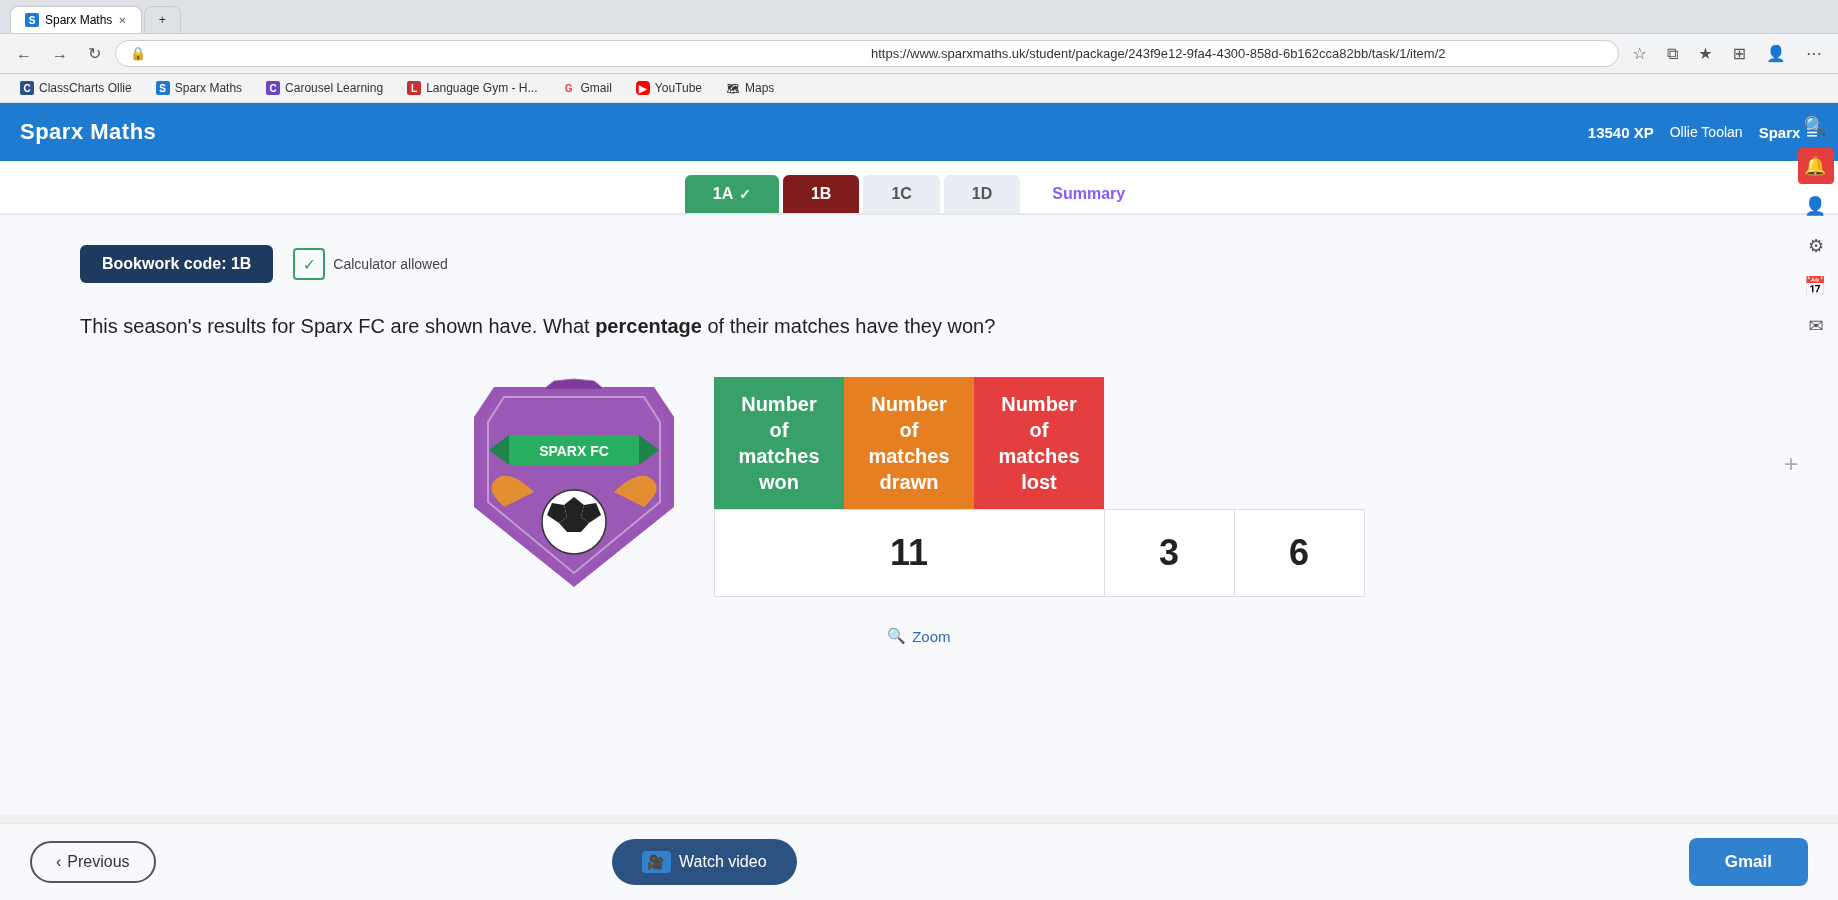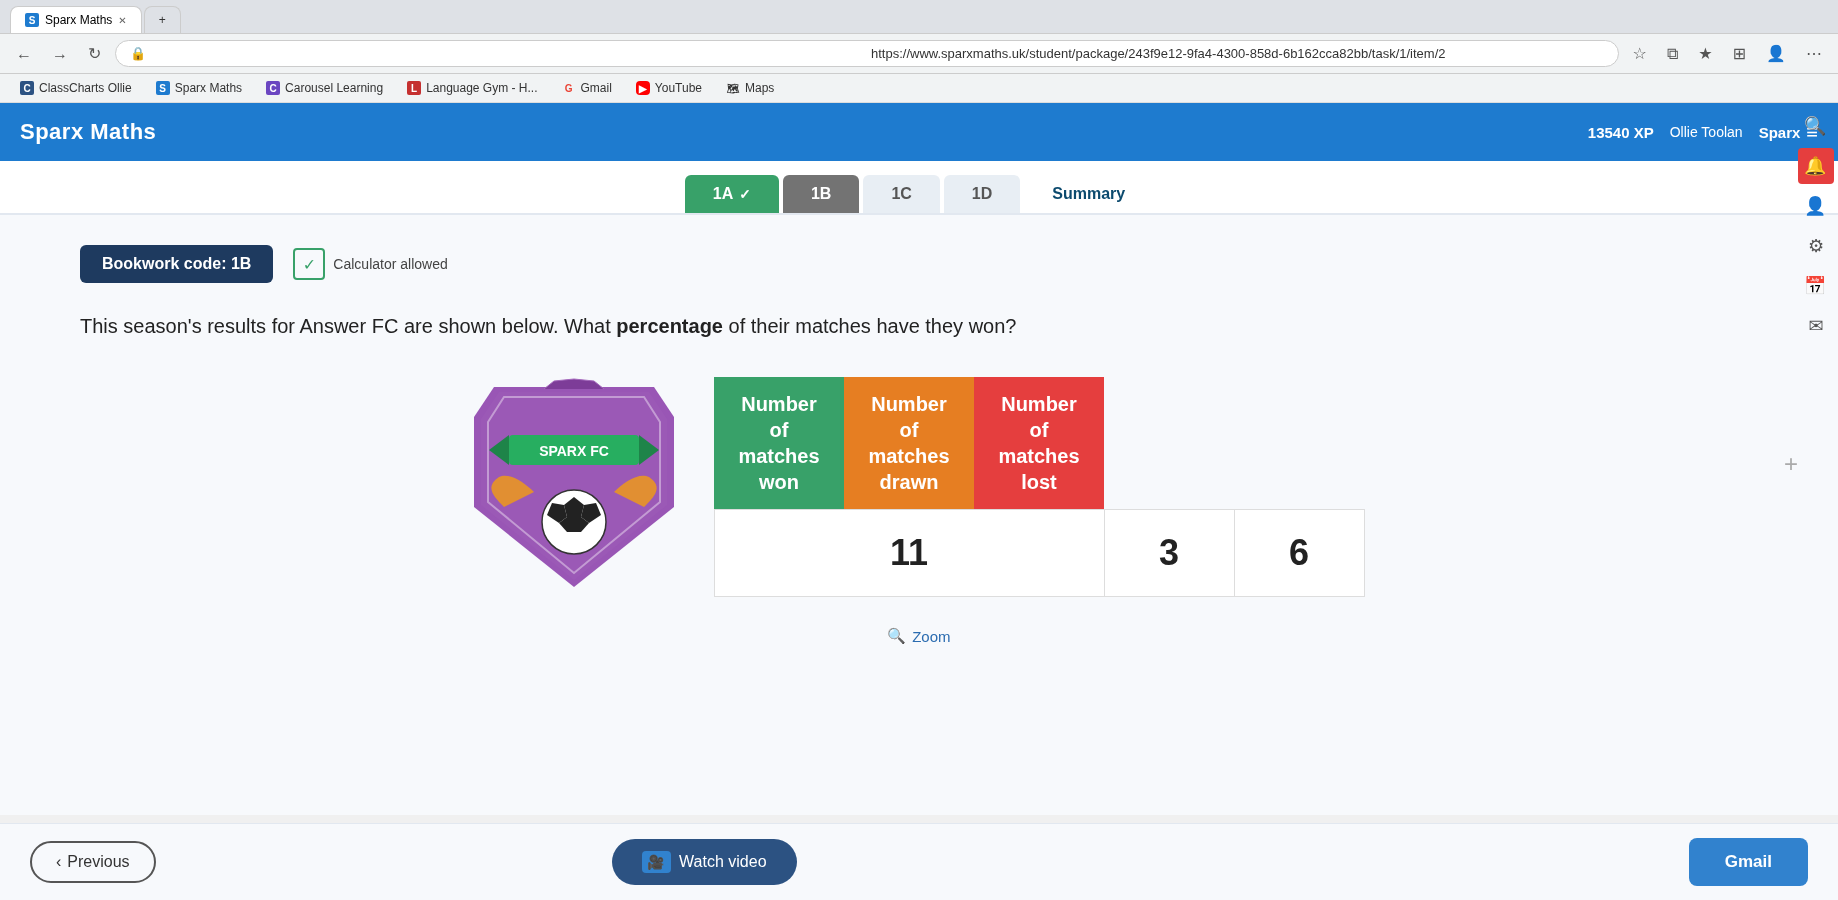--- a/index.html
+++ b/index.html
@@ -200,29 +200,29 @@
       align-items: center;
       gap: 6px;
       border: none;
       background: transparent;
     }
     .nav-tab.completed {
       background: #38a169;
       color: white;
     }
     .nav-tab.active {
-      background: #737373;
+      background: #7f1d1d;
       color: white;
     }
     .nav-tab.inactive {
       color: #555;
       background: #e8eef4;
     }
     .nav-tab.summary {
-      color: #0c4a6e;
+      color: #8b5cf6;
       background: transparent;
       font-size: 16px;
     }
     .checkmark { font-size: 14px; }
 
     
     .main-content {
       background: #f7f9fc;
       min-height: 600px;
       padding: 30px 80px;
@@ -504,21 +504,21 @@
 
   <div class="bookwork-row">
     <div class="bookwork-code">Bookwork code: 1B</div>
     <div class="calculator-allowed">
       <div class="calc-icon">✓</div>
       <span>Calculator allowed</span>
     </div>
   </div>
 
   <div class="question-text">
-    <span>This season's results for Answer FC are shown below. What </span><strong>percentage</strong><span> of their matches have they won?</span>
+    <span>This season's results for Sparx FC are shown have. What </span><strong>percentage</strong><span> of their matches have they won?</span>
   </div>
 
   <div class="data-section">
 
     <div style="position:relative; width:200px; height:220px;">
       <svg class="shield-svg" viewBox="0 0 200 220" xmlns="http://www.w3.org/2000/svg">
 
         <path d="M20 10 L180 10 L200 40 L200 130 L100 210 L0 130 L0 40 Z" fill="#8e44ad" opacity="0.9"></path>
         <path d="M25 15 L175 15 L193 42 L193 128 L100 203 L7 128 L7 42 Z" fill="#9b59b6"></path>
 

